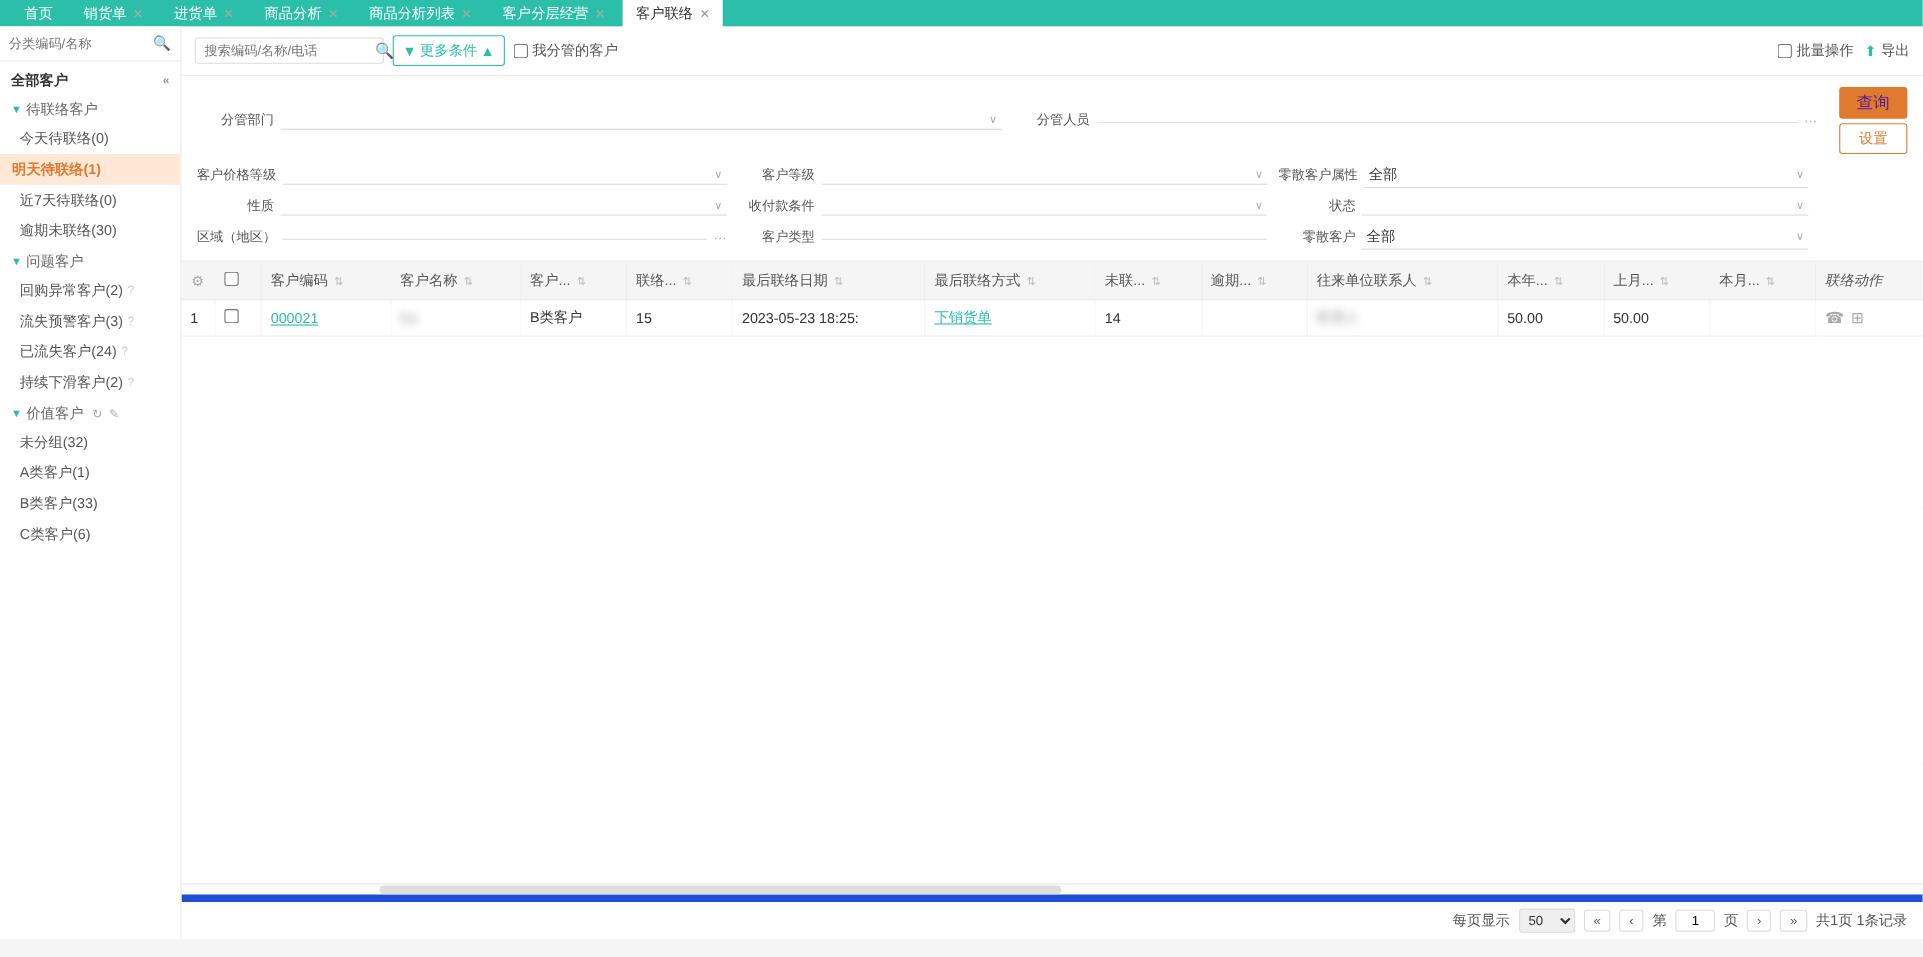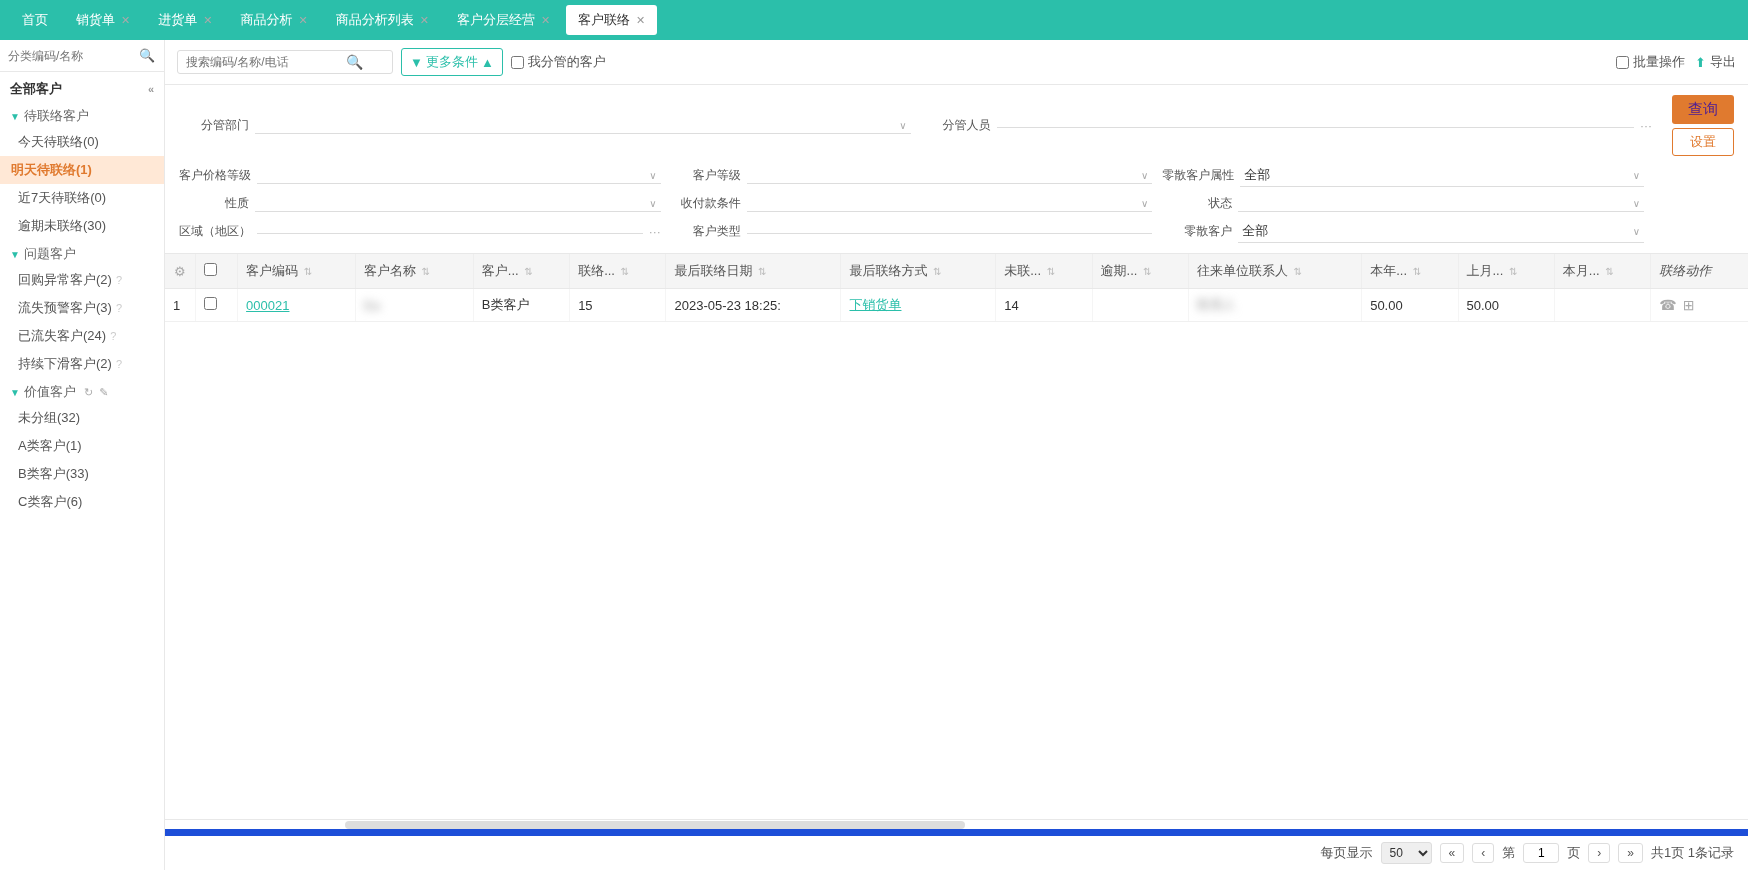--- a/index.html
+++ b/index.html
@@ -1,21 +1,21 @@
 <!DOCTYPE html>
 <html><head>
   <meta charset="utf-8">
   <style>
     * { box-sizing: border-box; margin: 0; padding: 0; font-family: 'Microsoft YaHei', Arial, sans-serif; font-size: 13px; }
     body { background: #f5f5f5; overflow: hidden; }
 
     
     .top-nav {
       background: #2bbfaa;
-      height: 40px;
+      height: 24px;
       display: flex;
       align-items: center;
       padding: 0 10px;
       gap: 4px;
     }
     .nav-item {
       color: #fff;
       padding: 6px 12px;
       cursor: pointer;
       border-radius: 3px;
@@ -106,21 +106,21 @@
       align-items: center;
       gap: 8px;
     }
     .search-input-wrap {
       display: flex;
       align-items: center;
       border: 1px solid #ddd;
       border-radius: 3px;
       padding: 3px 8px;
       background: #fff;
-      width: 216px;
+      width: 172px;
     }
     .search-input-wrap input {
       border: none;
       outline: none;
       font-size: 12px;
       color: #999;
       width: 100%;
     }
     .search-icon-btn { color: #2bbfaa; cursor: pointer; font-size: 14px; }
     .more-filter-btn {

